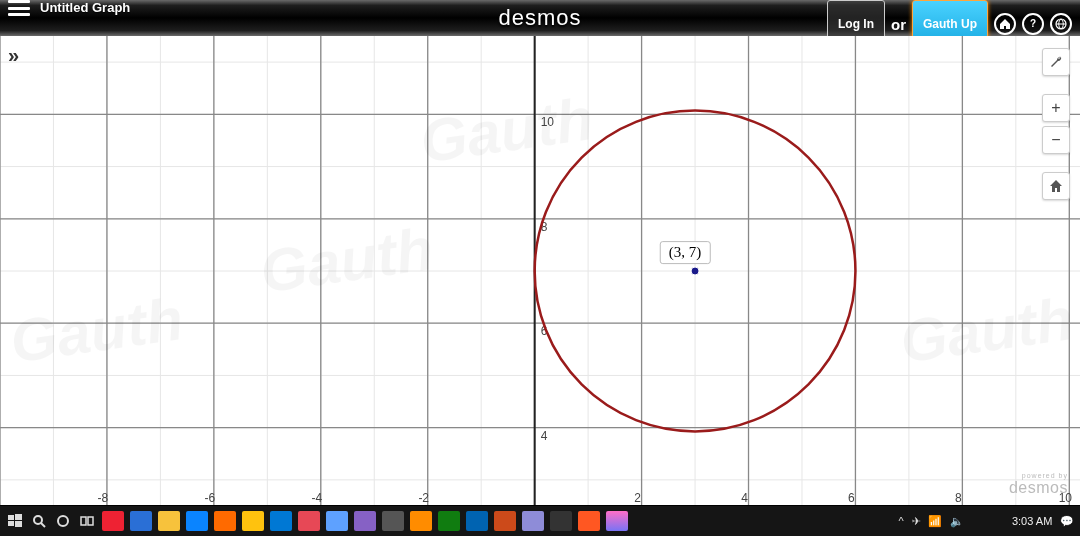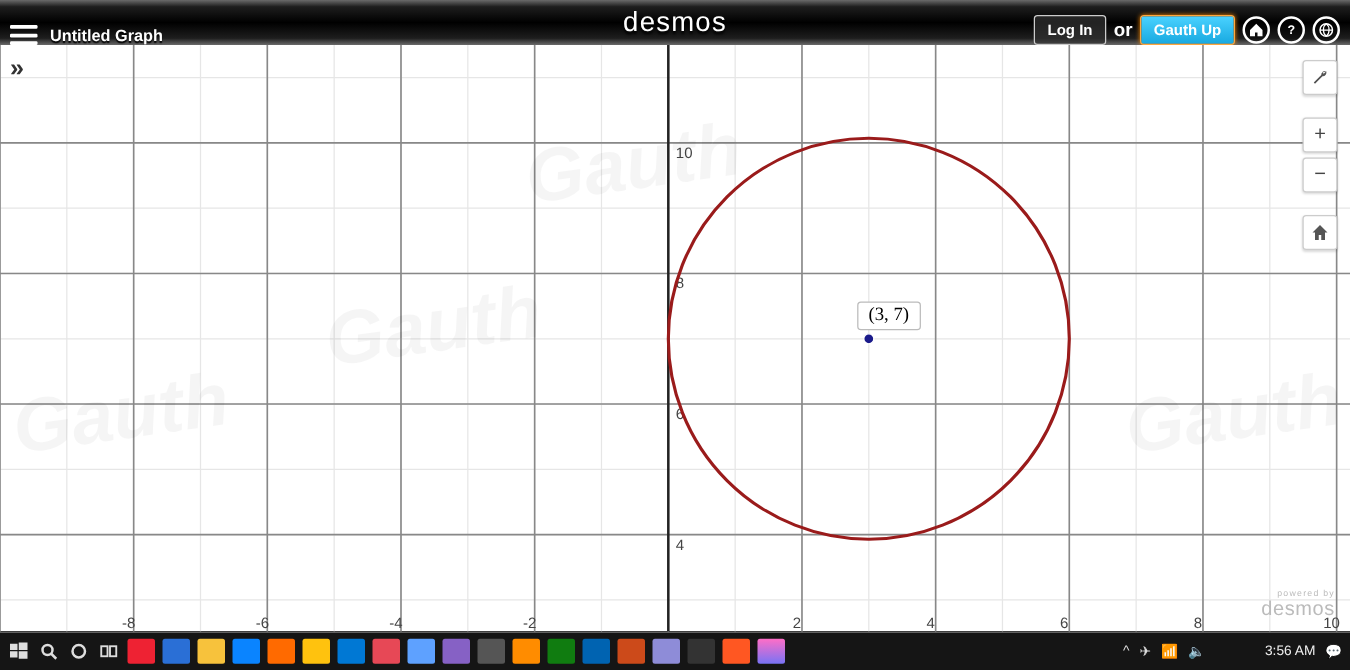--- a/index.html
+++ b/index.html
@@ -1,25 +1,25 @@
 <!DOCTYPE html>
 <html><head>
 <meta charset="utf-8">
 <style>
   * { box-sizing: border-box; margin: 0; padding: 0; }
   html, body { width: 1080px; height: 536px; overflow: hidden; font-family: Arial, sans-serif; background: #fff; }
   
   
-  .topbar { position: relative; height: 36px; background: linear-gradient(to bottom, #6a6a6a 0%, #1e1e1e 15%, #000 50%, #1e1e1e 85%, #6a6a6a 100%); color: #fff; display: flex; align-items: flex-end; padding: 0 8px; }
+  .topbar { position: relative; height: 36px; background: linear-gradient(to bottom, #6a6a6a 0%, #1e1e1e 15%, #000 50%, #1e1e1e 85%, #6a6a6a 100%); color: #fff; display: flex; align-items: flex-start; padding: 0 8px; }
   .hamburger { width: 22px; height: 16px; display: flex; flex-direction: column; justify-content: space-between; cursor: pointer; margin-right: 10px; }
   .hamburger span { height: 3px; background: #fff; border-radius: 1px; }
   .title { font-size: 13px; font-weight: bold; text-shadow: 0 1px 1px #000; }
   .brand { position: absolute; left: 50%; top: 50%; transform: translate(-50%,-50%); font-family: "Trebuchet MS", Arial, sans-serif; font-size: 22px; letter-spacing: 1px; color: #fff; text-shadow: 0 2px 2px #000; }
   .top-right { margin-left: auto; display: flex; align-items: center; gap: 6px; }
-  .btn { border: 1px solid #ccc; background: rgba(50,50,50,0.7); color: #fff; font-size: 12px; font-weight: bold; padding: 4px 10px; border-radius: 3px; cursor: pointer; }
+  .btn { border: 1px solid #ccc; background: rgba(50,50,50,0.7); color: #fff; font-size: 12px; font-weight: bold; padding: 16px 10px; border-radius: 3px; cursor: pointer; }
   .or { font-size: 15px; color: #fff; font-weight: bold; }
   .btn.signup { background: linear-gradient(#4ad2ff,#18a9e0); border-color: #ffa63c; box-shadow: 0 0 4px #ff8c00; color: #fff; }
   .icon-btn { width: 22px; height: 22px; border-radius: 50%; border: 2px solid #fff; display: flex; align-items: center; justify-content: center; cursor: pointer; background: rgba(0,0,0,0.4); }
   .icon-btn svg { fill: #fff; }
   
   
   .graph-wrap { position: relative; width: 1080px; height: 470px; background: #fff; border-bottom: 1px solid #000; }
   .svg-graph { position: absolute; inset: 0; width: 100%; height: 100%; }
   .axis-label { font-size: 12px; fill: #444; font-family: Arial; }
   
@@ -162,21 +162,21 @@
     <div class="tool">+</div>
     <div class="tool">−</div>
     <div class="tool spacer"></div>
     <div class="tool">
       <svg width="16" height="16" viewBox="0 0 16 16">
           <path fill="#555" d="M8 2 L14 8 H12 V14 H9 V10 H7 V14 H4 V8 H2 Z"></path>
         </svg>
     </div>
   </div>
 
-  <div class="point-label" id="ptlabel" style="left: 711px; top: 235px;">(3, 7)</div>
+  <div class="point-label" id="ptlabel" style="left: 685px; top: 235px;">(3, 7)</div>
 
   <div class="powered">
     <div class="pw-top">powered by</div>
     <div class="pw-brand">desmos</div>
   </div>
 </div>
 
 <div class="taskbar">
   <div class="tb-icon">
     <svg width="16" height="16" viewBox="0 0 16 16">
@@ -222,16 +222,16 @@
   <div class="tb-app" style="background:#333"></div>
   <div class="tb-app" style="background:#ff5722"></div>
   <div class="tb-app" style="background:linear-gradient(#ff6ec7,#7873f5)"></div>
 
   <div class="tb-right">
     <span>^</span>
     <span>✈</span>
     <span>📶</span>
     <span>🔈</span>
     <span class="tb-box">ENG</span>
-    <span class="clock">3:56 AM</span>
+    <span class="clock">3:03 AM</span>
     <span>💬</span>
   </div>
 </div>
 
 </body></html>

